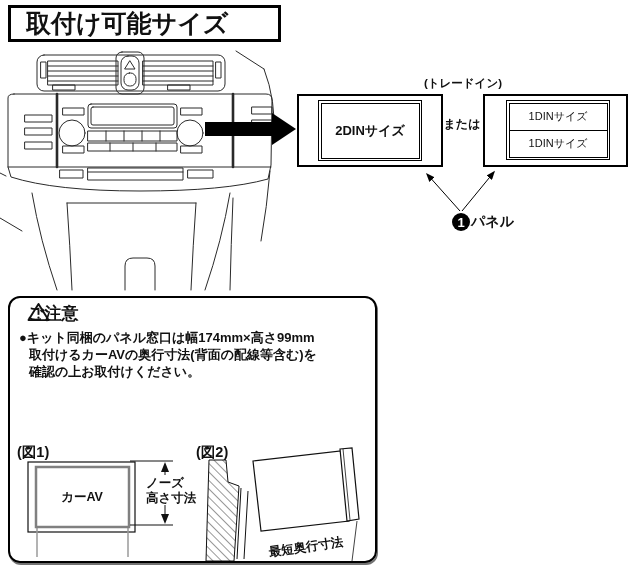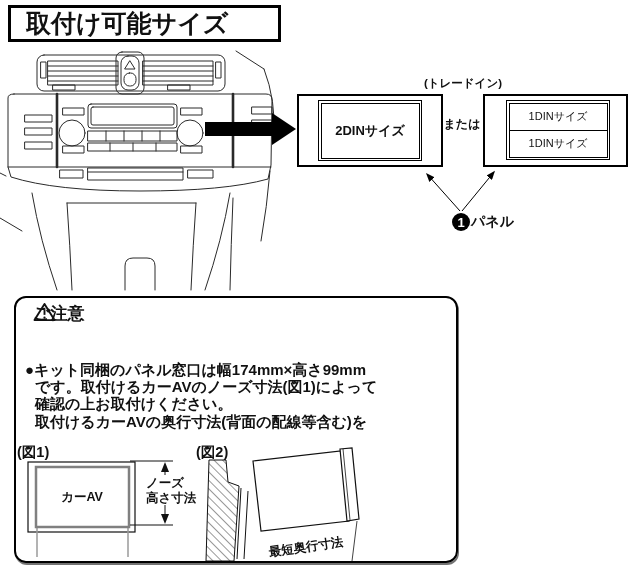--- a/index.html
+++ b/index.html
@@ -24,27 +24,27 @@
   .pb-inner2.split{flex-direction:column;align-items:stretch;justify-content:stretch;}
   .cell{flex:1;display:flex;align-items:center;justify-content:center;font-size:11px;font-weight:normal;}
   .cell.bottom{border-top:1px solid #000;}
   .or-label{position:absolute;left:443px;top:116px;width:38px;text-align:center;
     font-size:12px;font-weight:bold;}
   .callout{position:absolute;left:452px;top:213px;display:flex;align-items:center;}
   .callout .num{width:18px;height:18px;border-radius:50%;background:#000;color:#fff;
     display:flex;align-items:center;justify-content:center;font-size:13px;font-weight:bold;}
   .callout-label{font-size:14px;font-weight:bold;margin-left:1px;}
   
-  .caution-box{position:absolute;left:14px;top:296px;width:444px;height:267px;
+  .caution-box{position:absolute;left:8px;top:296px;width:369px;height:267px;
     border:2px solid #000;border-radius:12px;box-sizing:border-box;
     box-shadow:1px 2px 0 rgba(0,0,0,.55);}
   .caution-header{position:absolute;left:17px;top:4px;display:flex;align-items:center;gap:5px;
     font-size:17px;font-weight:bold;}
   .caution-body{position:absolute;left:9px;top:31px;width:352px;
-    font-size:15px;font-weight:bold;line-height:17.2px;white-space:nowrap;margin-top:32px;}
+    font-size:13px;font-weight:bold;line-height:17.2px;white-space:nowrap;}
   .caution-body .cont{padding-left:10px;}
   .fig-art text{font-family:"Liberation Sans",sans-serif;font-weight:bold;fill:#111;}
   .top-art{pointer-events:none;}
 </style>
 </head>
 <body>
 
 <div class="page">
 
   <svg class="top-art" width="631" height="250" viewBox="0 0 631 250" style="top:45px;">
@@ -177,23 +177,22 @@
     <div class="caution-header">
       <svg width="23" height="20" viewBox="0 0 24 21">
         <path d="M12,2 L22.5,19 L1.5,19 Z" fill="none" stroke="#111" stroke-width="2" stroke-linejoin="round"></path>
         <line x1="12" y1="8" x2="12" y2="13.5" stroke="#111" stroke-width="2"></line>
         <circle cx="12" cy="16.3" r="1.2" fill="#111"></circle>
       </svg>
       <span>ご注意</span>
     </div>
     <div class="caution-body">
       <div>●キット同梱のパネル窓口は幅174mm×高さ99mm</div>
-      <div class="cont">です。取付けるカーAVのノーズ寸法(図1)によって</div>
+      <div class="cont">取付けるカーAVの奥行寸法(背面の配線等含む)を</div>
       <div class="cont">確認の上お取付けください。</div>
-      <div class="cont">取付けるカーAVの奥行寸法(背面の配線等含む)を</div>
     </div>
   </div>
 
   <svg class="fig-art" width="362" height="126" viewBox="0 0 362 126" style="left:10px;top:435px;">
     <defs>
       <pattern id="hatch" width="6" height="6" patternUnits="userSpaceOnUse" patternTransform="rotate(-45)">
         <line x1="0" y1="0" x2="0" y2="6" stroke="#333" stroke-width="1"></line>
       </pattern>
     </defs>
 

